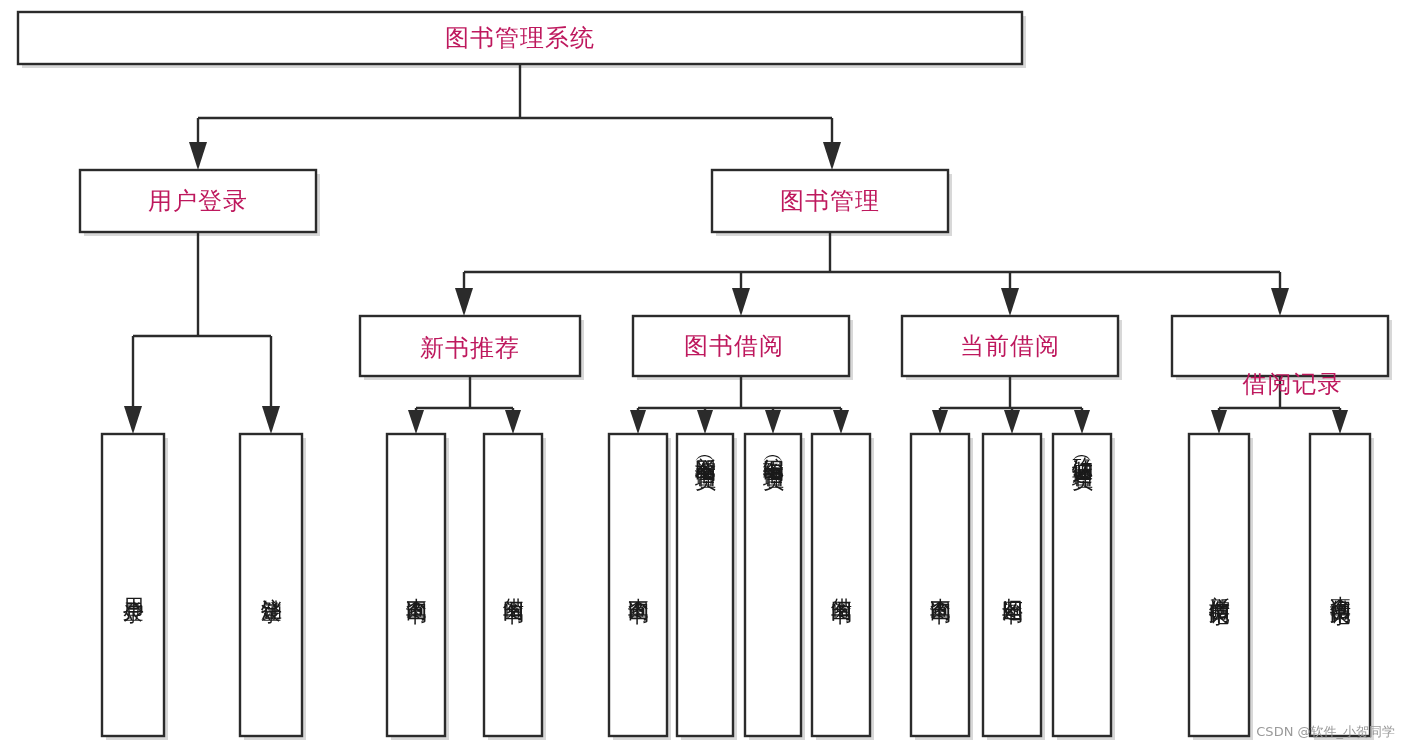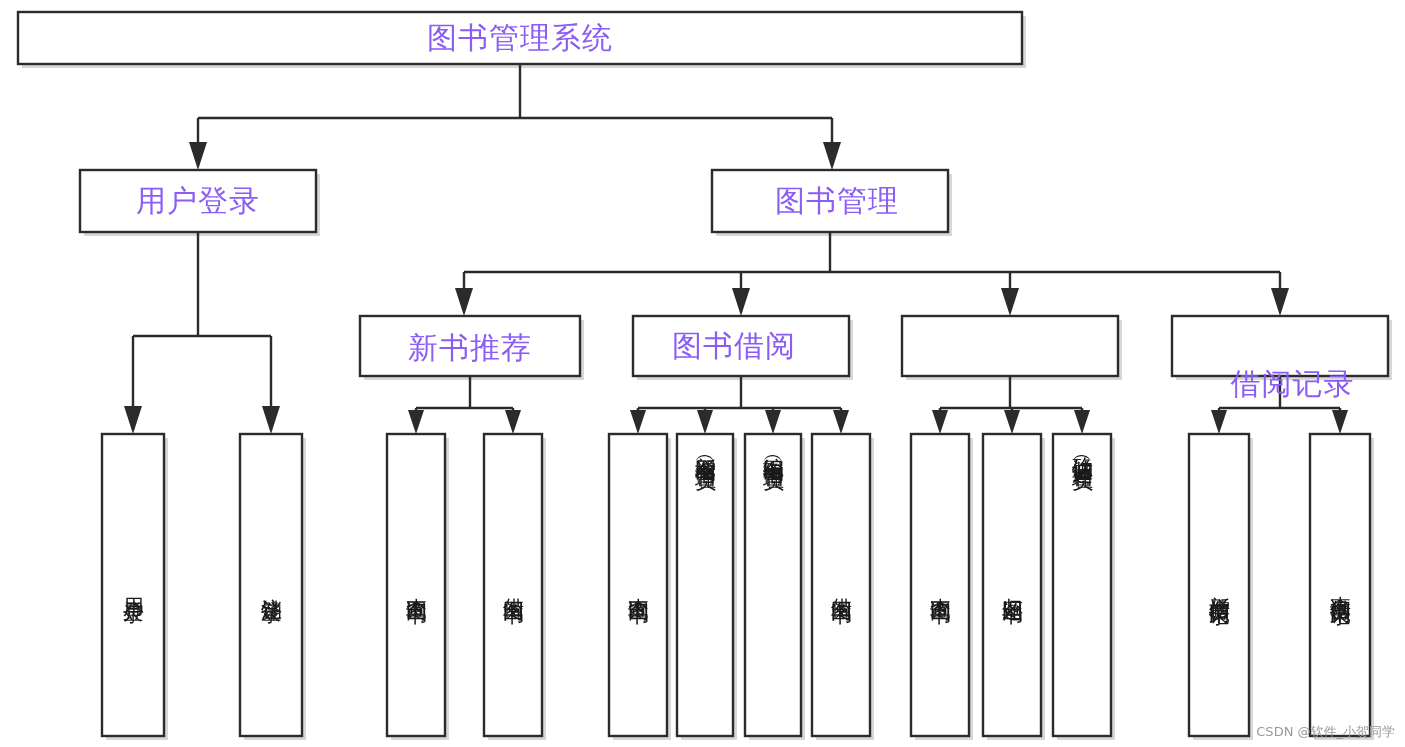--- a/index.html
+++ b/index.html
@@ -63,22 +63,22 @@
   }
   .hlabel-wrap {
     position: absolute;
     display: flex;
     align-items: center;
     justify-content: center;
     pointer-events: none;
   }
   .hlabel-text {
     font-family: "DejaVu Sans", "Liberation Sans", sans-serif;
-    font-size: 30px;
-    color: #8b5cf6;
+    font-size: 24px;
+    color: #be185d;
     white-space: nowrap;
     letter-spacing: 1px;
   }
   .watermark {
     position: absolute;
     right: 10px;
     bottom: 6px;
     font-family: "DejaVu Sans", "Liberation Sans", sans-serif;
     font-size: 13px;
     color: #9a9a9a;
@@ -252,30 +252,33 @@
 
   </svg>
 
   <div class="hlabel-wrap" style="left:18px; top:12px; width:1004px; height:52px;">
     <span class="hlabel-text">图书管理系统</span>
   </div>
 
   <div class="hlabel-wrap" style="left:80px; top:170px; width:236px; height:62px;">
     <span class="hlabel-text">用户登录</span>
   </div>
-  <div class="hlabel-wrap" style="left:712px; top:170px; width:236px; height:62px;padding-left:7px;">
+  <div class="hlabel-wrap" style="left:712px; top:170px; width:236px; height:62px;">
     <span class="hlabel-text">图书管理</span>
   </div>
 
   <div class="hlabel-wrap" style="left:360px; top:316px; width:220px; height:64px;">
     <span class="hlabel-text">新书推荐</span>
   </div>
   <div class="hlabel-wrap" style="left:633px; top:316px; width:202px; height:60px;">
     <span class="hlabel-text">图书借阅</span>
   </div>
+  <div class="hlabel-wrap" style="left:902px; top:316px; width:216px; height:60px;">
+    <span class="hlabel-text">当前借阅</span>
+  </div>
   <div class="hlabel-wrap" style="left:1172px; top:310px; width:241px; height:60px;margin-top:44px;">
     <span class="hlabel-text">借阅记录</span>
   </div>
 
   <div class="vlabel-wrap" style="left:102px; top:434px; width:62px; height:302px;">
     <span class="vlabel-text">用户登录</span>
   </div>
   <div class="vlabel-wrap" style="left:240px; top:434px; width:62px; height:302px;">
     <span class="vlabel-text">注销登录</span>
   </div>

